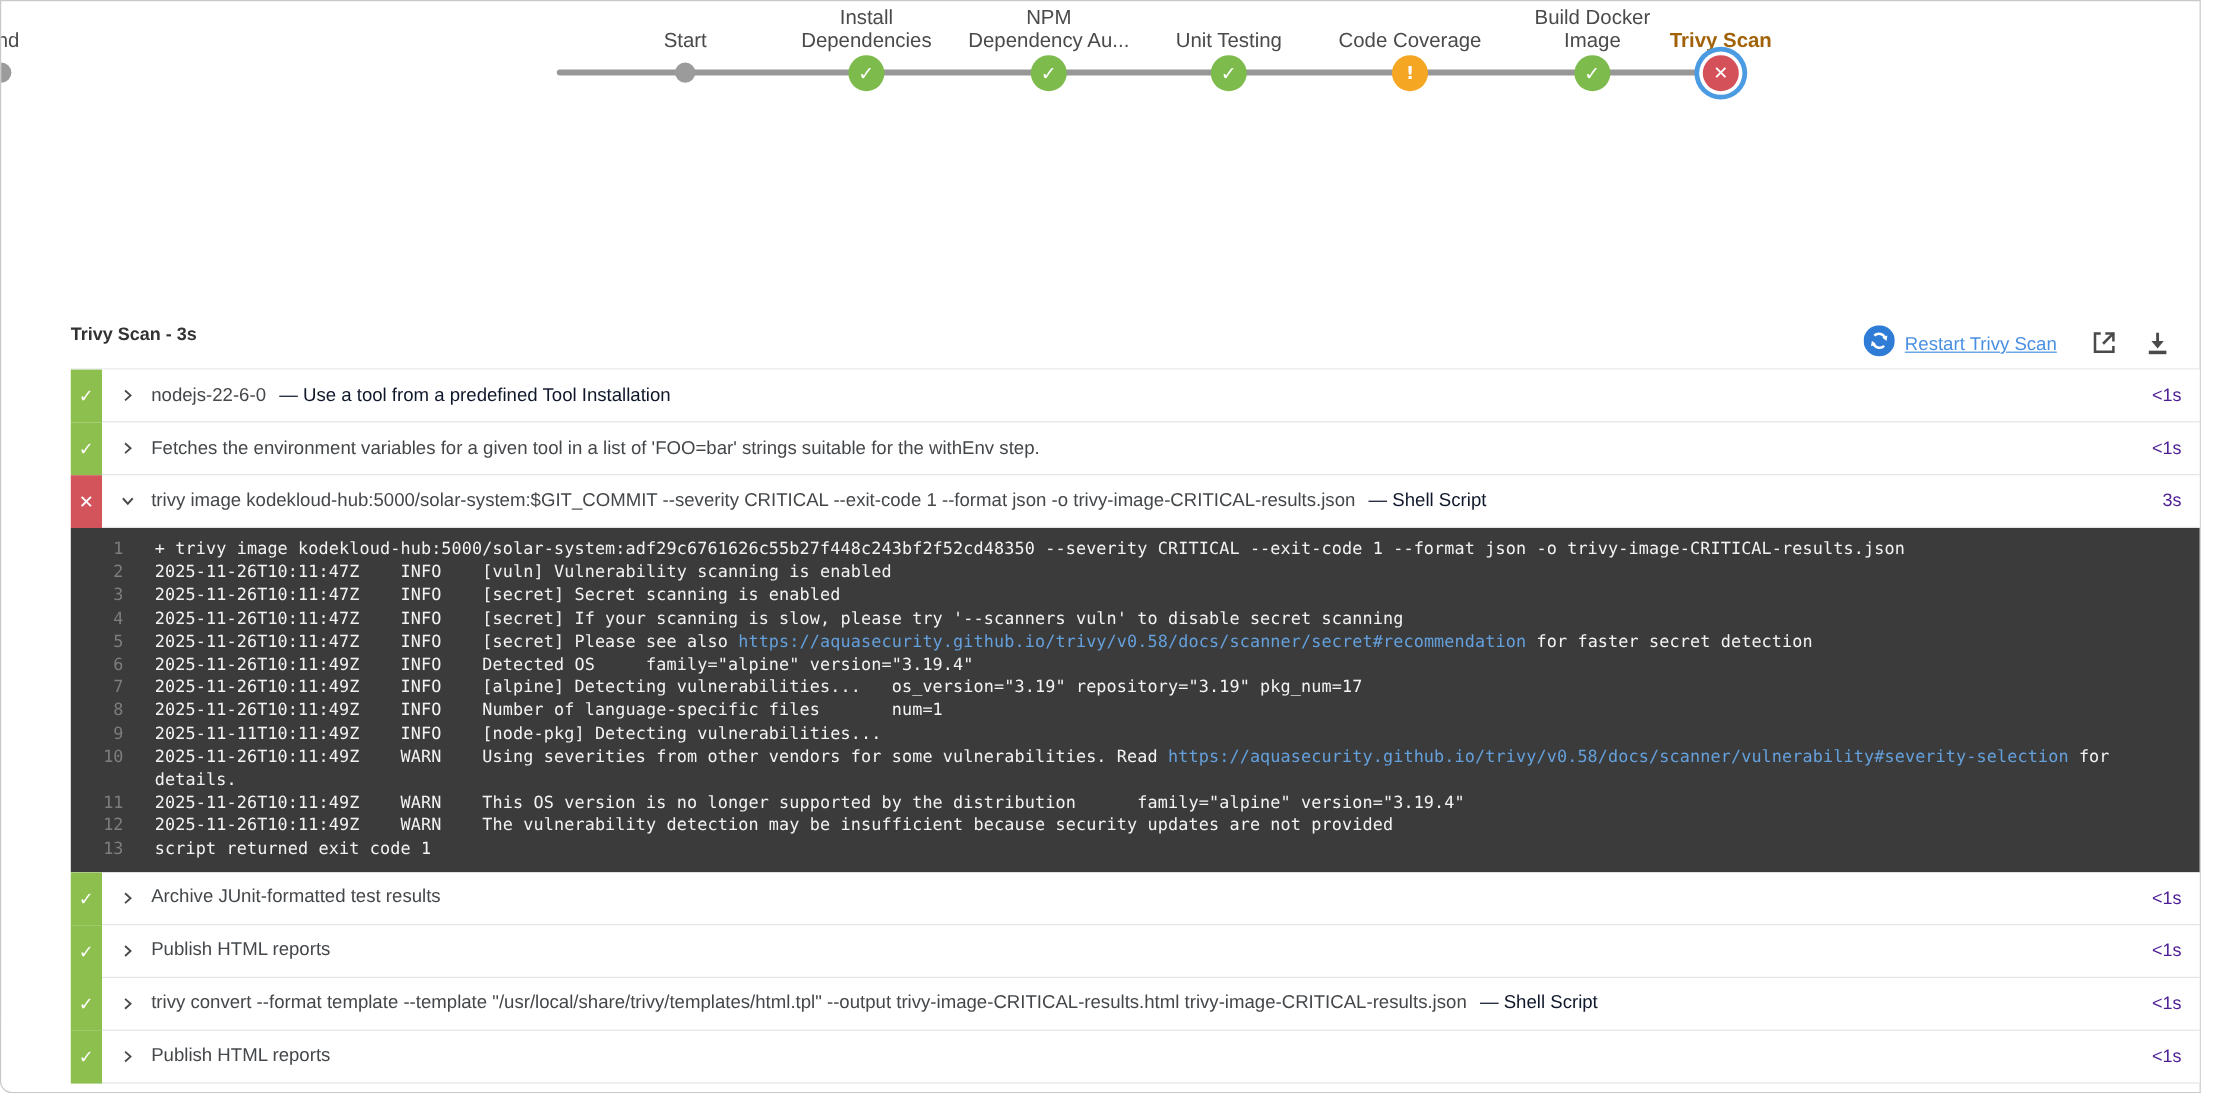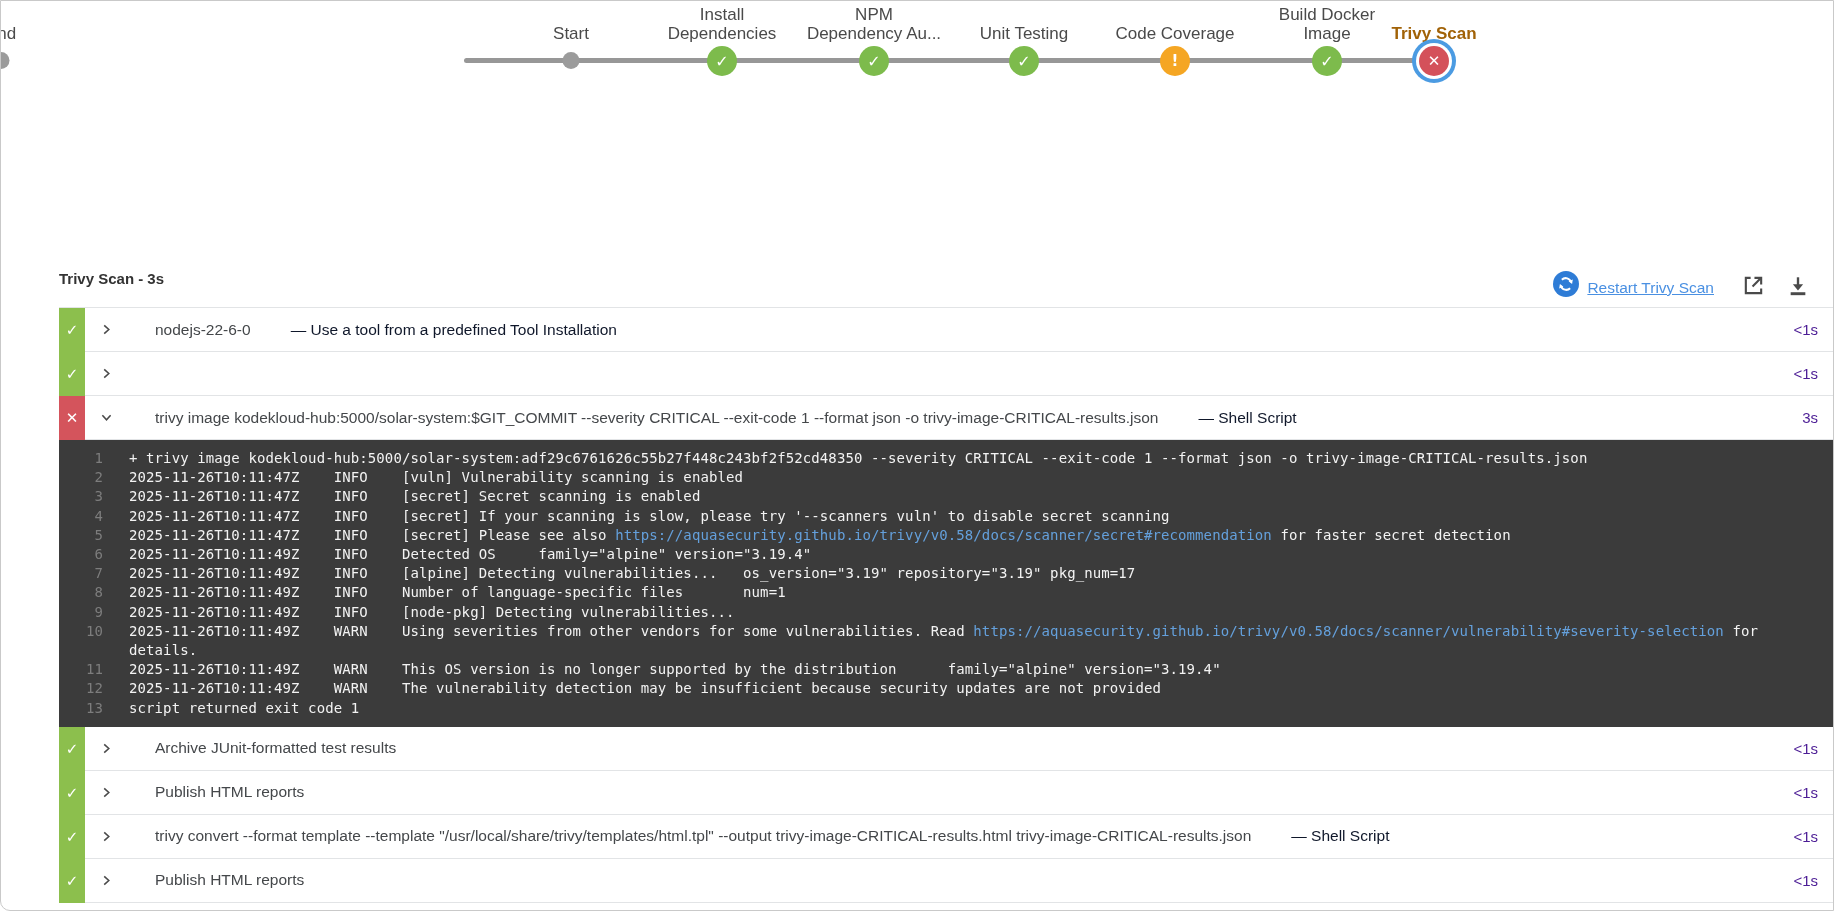--- a/index.html
+++ b/index.html
@@ -56,21 +56,21 @@
     width:26px; height:100%; flex:0 0 26px;
     display:flex; align-items:center; justify-content:center;
     color:#fff; font-size:15px; font-family:"DejaVu Sans", sans-serif;
   }
   .step-row[data-status="success"] .gutter { background:#8cbf4d; }
   .step-row[data-status="success"] .gutter::after { content:"✓"; }
   .step-row[data-status="failure"] .gutter { background:#d4545c; }
   .step-row[data-status="failure"] .gutter::after { content:"✕"; }
   .row-body {
     flex:1; height:100%; display:flex; align-items:center;
-    border-bottom:1px solid #e2e4e6; padding:0 16px; overflow:hidden;gap:29px;
+    border-bottom:1px solid #e2e4e6; padding:0 16px; overflow:hidden;
   }
   .chev { flex:0 0 11px; width:11px; height:13px; margin-right:14px; }
   .chev path { stroke:#4a4a4a; stroke-width:1.7; fill:none; }
   .step-row[data-chev="down"] .chev { transform:rotate(90deg); }
   .step-title { font-size:15.5px; color:#44474a; white-space:nowrap; }
   .step-subtitle { font-size:15.5px; color:#0f172a; white-space:nowrap; margin-left:11px; }
   .step-duration { margin-left:auto; font-size:15px; color:#4c1d95; white-space:nowrap; padding-left:12px; }
 
   
   .console {
@@ -178,20 +178,21 @@
             <span class="step-duration">&lt;1s</span>
           </div>
         </div>
 
         <div class="step-row" data-status="success" data-chev="right">
           <div class="gutter"></div>
           <div class="row-body">
             <svg class="chev" viewBox="0 0 12 12">
               <path d="M3.5 1.5 L8.5 6 L3.5 10.5"></path>
             </svg>
+            <span class="step-title">Fetches the environment variables for a given tool in a list of 'FOO=bar' strings suitable for the withEnv step.</span>
             <span class="step-subtitle"></span>
             <span class="step-duration">&lt;1s</span>
           </div>
         </div>
 
         <div class="step-row" data-status="failure" data-chev="down">
           <div class="gutter"></div>
           <div class="row-body">
             <svg class="chev" viewBox="0 0 12 12">
               <path d="M3.5 1.5 L8.5 6 L3.5 10.5"></path>
@@ -240,21 +241,21 @@
           <span class="ltext"><span>2025-11-26T10:11:49Z    INFO    [alpine] Detecting vulnerabilities...   os_version="3.19" repository="3.19" pkg_num=17</span><a class="clink"></a><span></span></span>
         </div>
 
         <div class="cline">
           <span class="lnum">8</span>
           <span class="ltext"><span>2025-11-26T10:11:49Z    INFO    Number of language-specific files       num=1</span><a class="clink"></a><span></span></span>
         </div>
 
         <div class="cline">
           <span class="lnum">9</span>
-          <span class="ltext"><span>2025-11-26T10:11:49Z    INFO    [node-pkg] Detecting vulnerabilities...</span><a class="clink"></a><span></span></span>
+          <span class="ltext"><span>2025-11-11T10:11:49Z    INFO    [node-pkg] Detecting vulnerabilities...</span><a class="clink"></a><span></span></span>
         </div>
 
         <div class="cline">
           <span class="lnum">10</span>
           <span class="ltext"><span>2025-11-26T10:11:49Z    WARN    Using severities from other vendors for some vulnerabilities. Read </span><a class="clink">https://aquasecurity.github.io/trivy/v0.58/docs/scanner/vulnerability#severity-selection</a><span> for details.</span></span>
         </div>
 
         <div class="cline">
           <span class="lnum">11</span>
           <span class="ltext"><span>2025-11-26T10:11:49Z    WARN    This OS version is no longer supported by the distribution      family="alpine" version="3.19.4"</span><a class="clink"></a><span></span></span>

